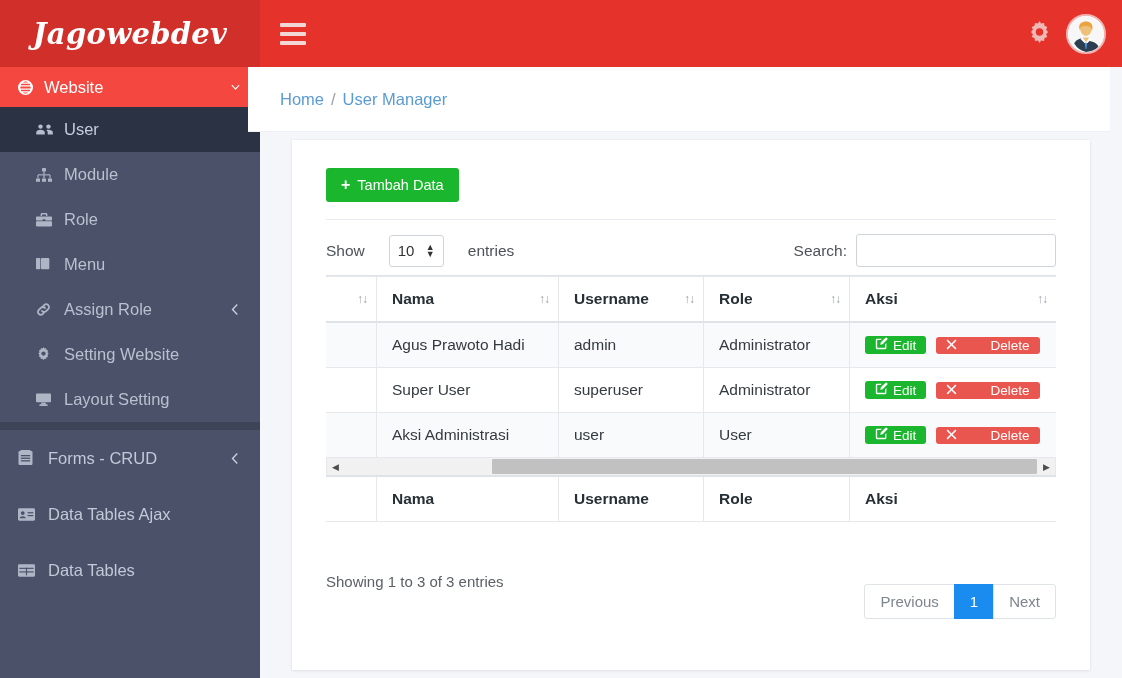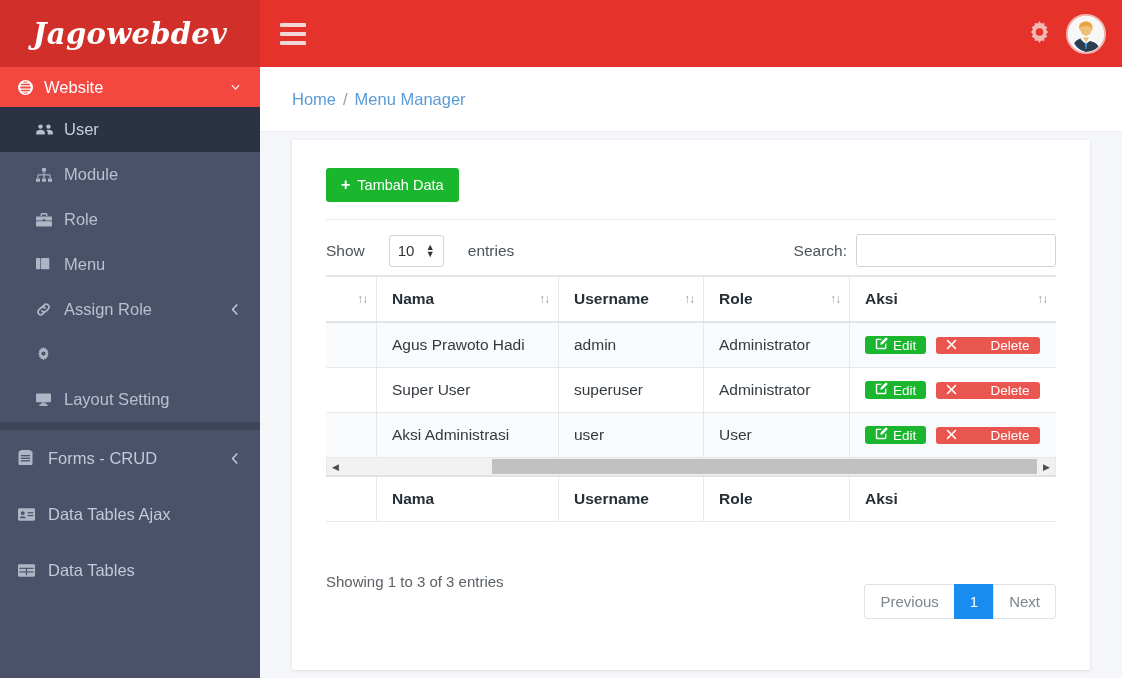--- a/index.html
+++ b/index.html
@@ -101,21 +101,21 @@
   #avatar {
     width: 40px; height: 40px; border-radius: 50%;
     background: #ffffff;
     border: 2px solid #f2b3b0;
     overflow: hidden; cursor: pointer;
     display:flex; align-items:flex-end; justify-content:center;
   }
 
   
   #breadcrumb-bar {
-    position: absolute; left: 260px; top: 67px;
+    position: absolute; left: 248px; top: 67px;
     width: 862px; height: 65px;
     background: #ffffff;
     display: flex; align-items: center;
     padding-left: 32px;
     font-size: 16.5px;
     border-bottom: 1px solid #eceef1;
   }
   #breadcrumb-bar a { color: #5b9bd5; text-decoration: none; cursor: pointer; }
   #breadcrumb-bar .sep { color: #9aa0a6; margin: 0 7px; }
 
@@ -376,20 +376,21 @@
     </span>
   </div>
 
   <div class="sub-item">
     <span class="ico">
       <svg class="sicon" width="15" height="15" viewBox="0 0 16 16" fill="#aeb6c6">
         <path d="M8 0l1 1.6 1.9-.4.3 1.9 1.8.7-.8 1.8 1.3 1.4-1.3 1.4.8 1.8-1.8.7-.3 1.9-1.9-.4L8 14l-1-1.6-1.9.4-.3-1.9-1.8-.7.8-1.8L2.5 7l1.3-1.4-.8-1.8 1.8-.7.3-1.9 1.9.4z"></path>
         <circle cx="8" cy="7" r="2.3" fill="#4a5169"></circle>
       </svg>
     </span>
+    <span class="label">Setting Website</span>
   </div>
 
   <div class="sub-item">
     <span class="ico">
       <svg class="sicon" width="15" height="14" viewBox="0 0 16 14" fill="#aeb6c6">
         <rect x="0" y="0" width="16" height="9.4" rx="1"></rect>
         <rect x="5.6" y="9.8" width="4.8" height="2"></rect>
         <rect x="3.6" y="11.6" width="8.8" height="1.8" rx=".6"></rect>
       </svg>
     </span>
@@ -466,21 +467,21 @@
         <path d="M15 22l3 4.2 3-4.2 2.8 1-5.8 5.2-5.6-5.2z" fill="#ffffff"></path>
         <path d="M18 26.3l1.2 1.4-.7 5.2h-1l-.7-5.2z" fill="#4a90d9"></path>
       </svg>
     </div>
   </div>
 </div>
 
 <div id="breadcrumb-bar">
   <a href="#">Home</a>
   <span class="sep">/</span>
-  <a href="#">Menu Manager</a>
+  <a href="#">User Manager</a>
 </div>
 
 <div id="content">
   <div id="card">
     <div id="card-body">
 
       <button id="btn-tambah">
         <span class="plus">+</span>
         <span>Tambah Data</span>
       </button>

